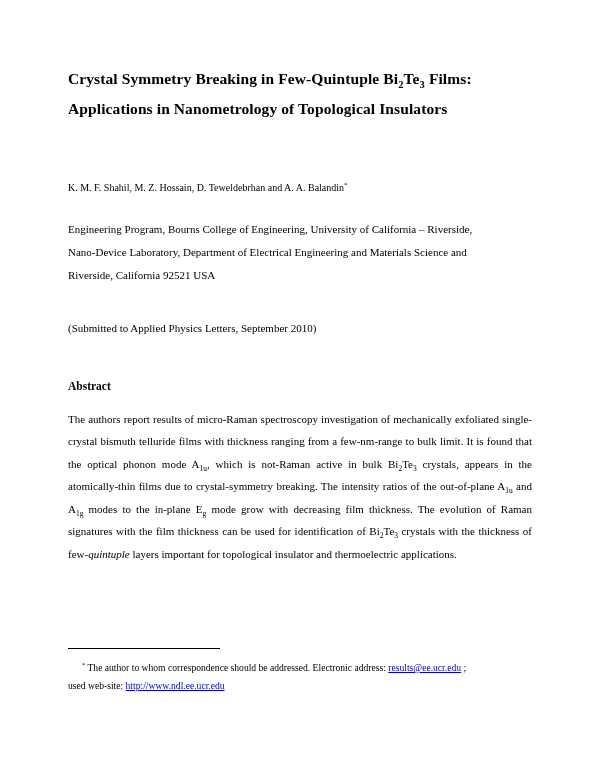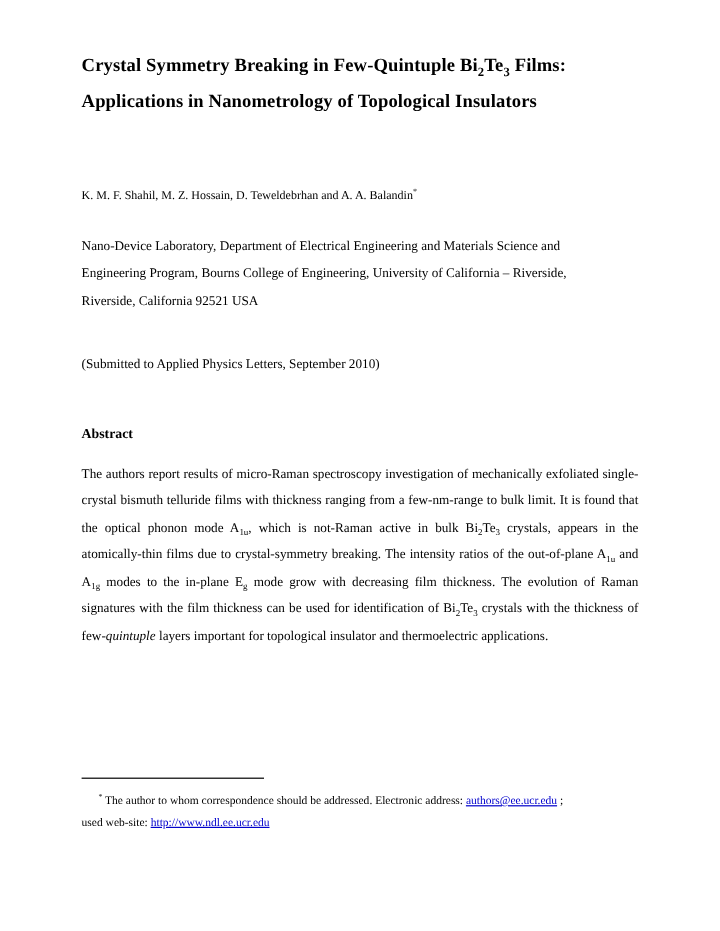--- a/index.html
+++ b/index.html
@@ -12,21 +12,21 @@
     background: #ffffff;
     font-family: "Liberation Serif", serif;
     color: #000000;
     overflow: hidden;
   }
   .page {
     position: relative;
     width: 600px;
     height: 776px;
     box-sizing: border-box;
-    padding: 40px 68px 0 68px;
+    padding: 64px 68px 0 68px;
   }
   .title {
     font-size: 15.5px;
     font-weight: bold;
     line-height: 1.95;
     letter-spacing: 0.1px;
     margin: 0 0 0 0;
   }
   .title .line {
     display: block;
@@ -106,32 +106,32 @@
 <div class="page">
 
   <h1 class="title">
     <span class="line"><span>Crystal Symmetry Breaking in Few-Quintuple Bi</span><sub>2</sub><span>Te</span><sub>3</sub><span> Films:</span></span>
     <span class="line">Applications in Nanometrology of Topological Insulators</span>
   </h1>
 
   <div class="authors"><span>K. M. F. Shahil, M. Z. Hossain, D. Teweldebrhan and A. A. Balandin</span><sup>*</sup></div>
 
   <div class="affiliation">
+    <span class="line">Engineering Program, Bourns College of Engineering, University of California – Riverside,</span>
     <span class="line">Nano-Device Laboratory, Department of Electrical Engineering and Materials Science and</span>
-    <span class="line">Engineering Program, Bourns College of Engineering, University of California – Riverside,</span>
     <span class="line">Riverside, California 92521 USA</span>
   </div>
 
   <div class="submitted">(Submitted to Applied Physics Letters, September 2010)</div>
 
   <div class="abstract-head">Abstract</div>
 
   <div class="abstract-body"><span>The authors report results of micro-Raman spectroscopy investigation of mechanically exfoliated single-crystal bismuth telluride films with thickness ranging from a few-nm-range to bulk limit. It is found that the optical phonon mode A</span><sub>1u</sub><span>, which is not-Raman active in bulk Bi</span><sub>2</sub><span>Te</span><sub>3</sub><span> crystals, appears in the atomically-thin films due to crystal-symmetry breaking. The intensity ratios of the out-of-plane A</span><sub>1u</sub><span> and A</span><sub>1g</sub><span> modes to the in-plane E</span><sub>g</sub><span> mode grow with decreasing film thickness. The evolution of Raman signatures with the film thickness can be used for identification of Bi</span><sub>2</sub><span>Te</span><sub>3</sub><span> crystals with the thickness of few-</span><span class="italic">quintuple</span><span> layers important for topological insulator and thermoelectric applications.</span></div>
 
   <div class="footnote-area">
     <div class="footnote-rule"></div>
     <div class="footnote-text">
-      <span class="line"><span class="indent"><sup>*</sup></span><span> The author to whom correspondence should be addressed. Electronic address: </span><a class="link" href="#">authors@ee.ucr.edu</a><span> ;</span></span>
+      <span class="line"><span class="indent"><sup>*</sup></span><span> The author to whom correspondence should be addressed. Electronic address: </span><a class="link" href="#">results@ee.ucr.edu</a><span> ;</span></span>
       <span class="line"><span>used web-site: </span><a class="link" href="#">http://www.ndl.ee.ucr.edu</a></span>
     </div>
   </div>
 
 </div>
 
 </body></html>

